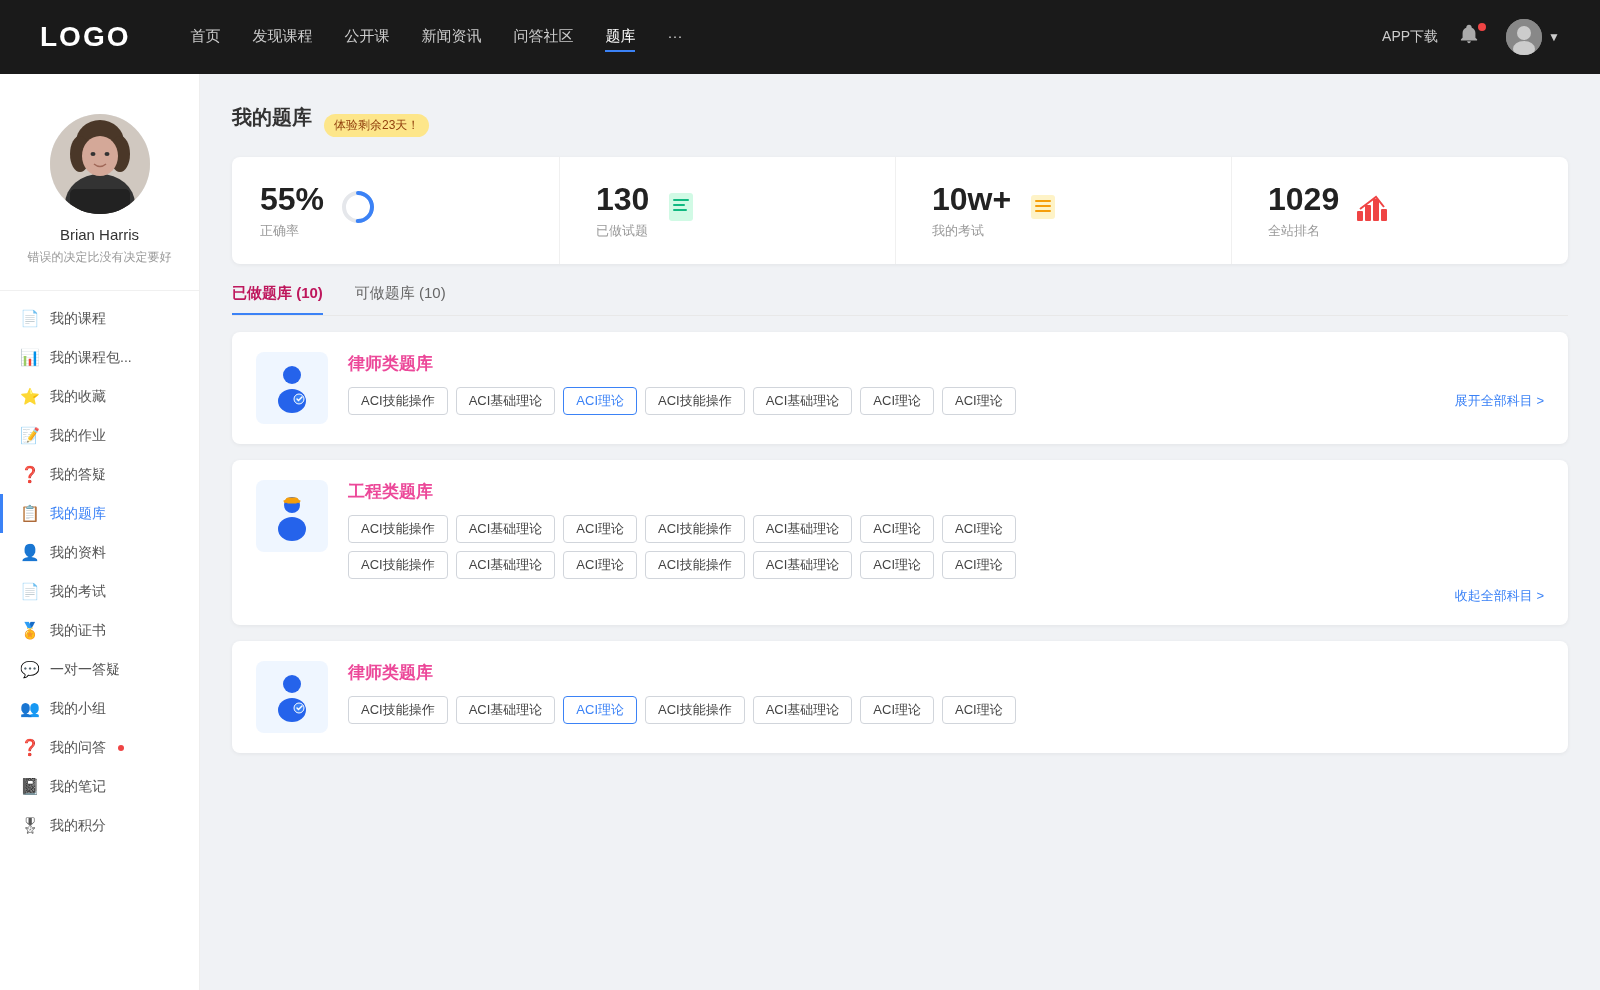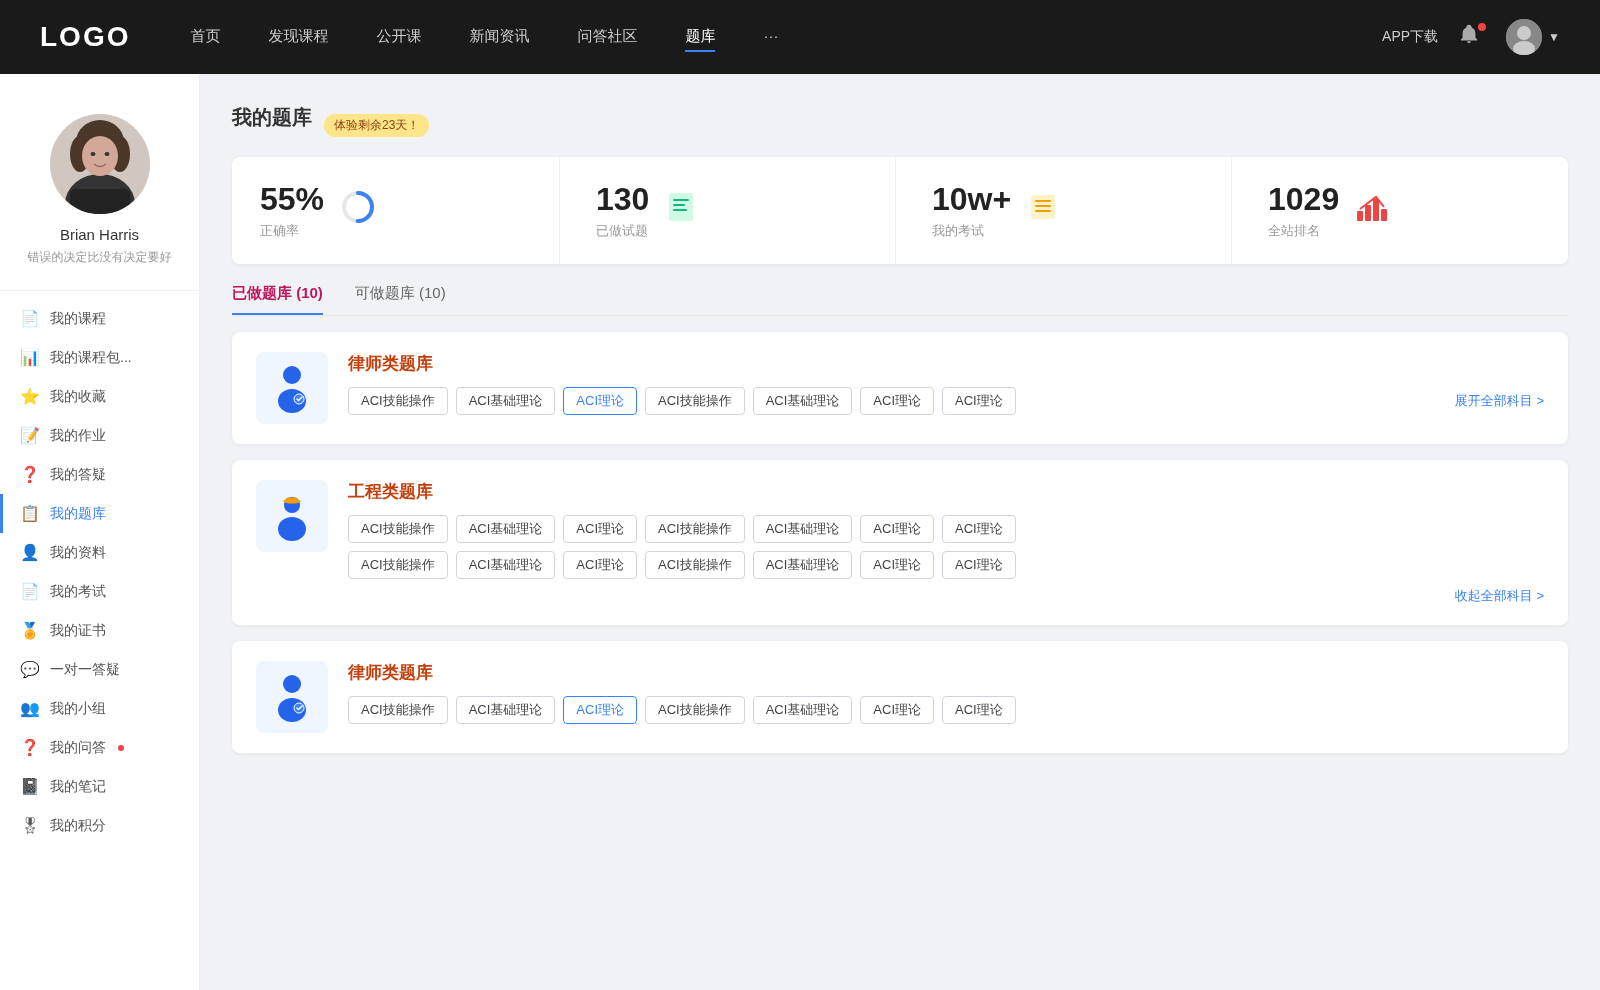--- a/index.html
+++ b/index.html
@@ -16,21 +16,21 @@
     }
     .navbar-logo {
       color: white;
       font-size: 28px;
       font-weight: bold;
       letter-spacing: 2px;
       margin-right: 60px;
     }
     .navbar-nav {
       display: flex;
-      gap: 48px;
+      gap: 32px;
       flex: 1;
     }
     .nav-item {
       color: #ccc;
       font-size: 15px;
       cursor: pointer;
       padding: 4px 0;
     }
     .nav-item.active {
       color: white;
@@ -214,21 +214,21 @@
     .topic-icon-wrap {
       width: 72px; height: 72px;
       background: #eff6ff;
       border-radius: 8px;
       display: flex;
       align-items: center;
       justify-content: center;
       flex-shrink: 0;
     }
     .topic-body { flex: 1; }
-    .topic-name { font-size: 17px; font-weight: 600; color: #c2410c; margin-bottom: 12px; font-family: Liberation Serif, serif; }
+    .topic-name { font-size: 17px; font-weight: 600; color: #ec4899; margin-bottom: 12px; font-family: Liberation Serif, serif; }
     .tags-row { display: flex; flex-wrap: wrap; gap: 8px; align-items: center; }
     .tag {
       border: 1px solid #d1d5db;
       border-radius: 4px;
       padding: 4px 12px;
       font-size: 13px;
       color: #444;
       cursor: pointer;
     }
     .tag.selected {

